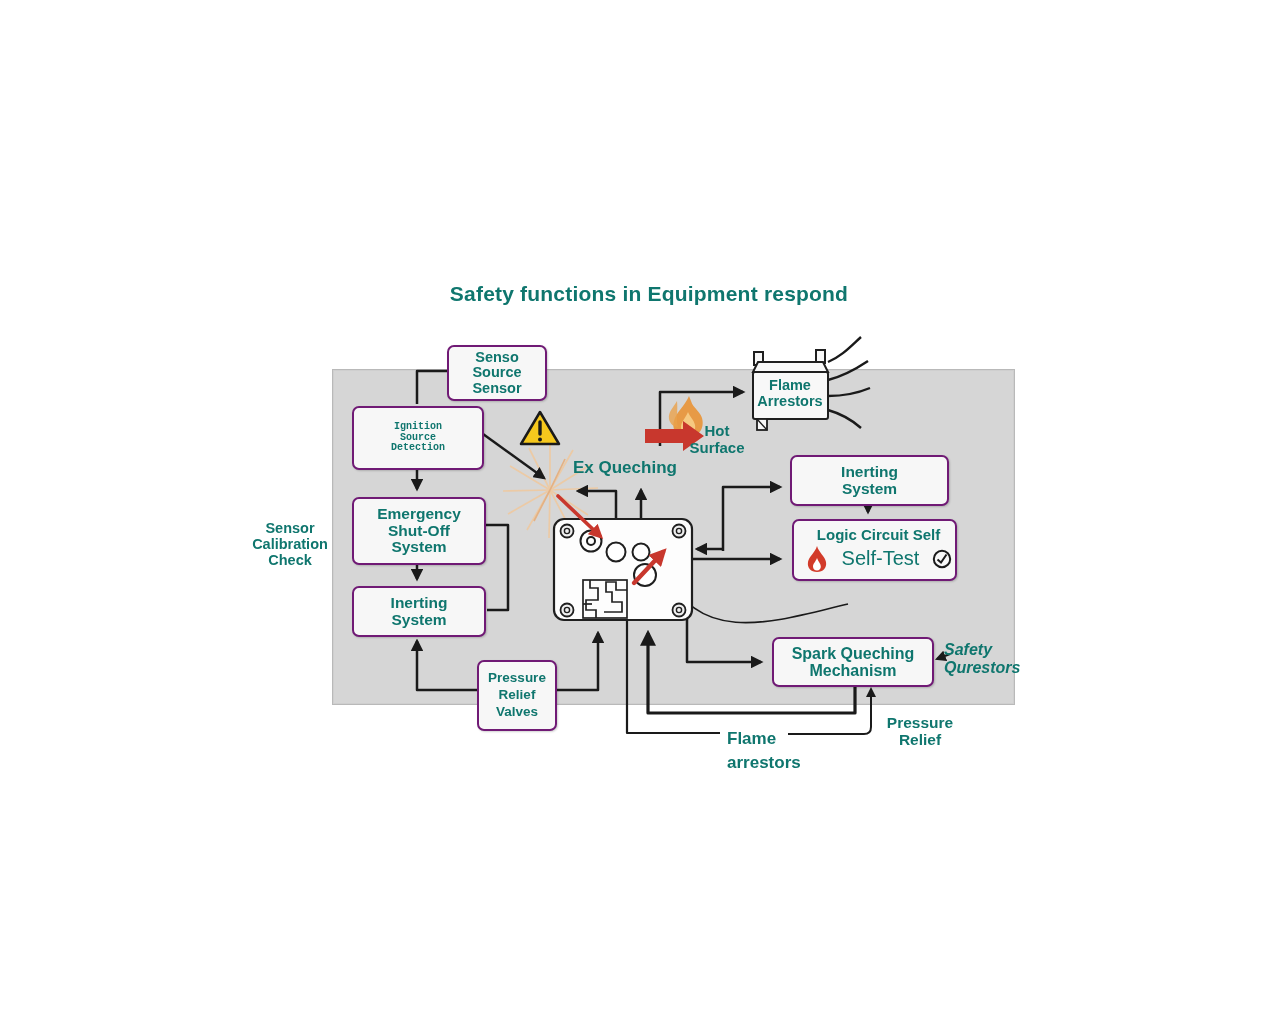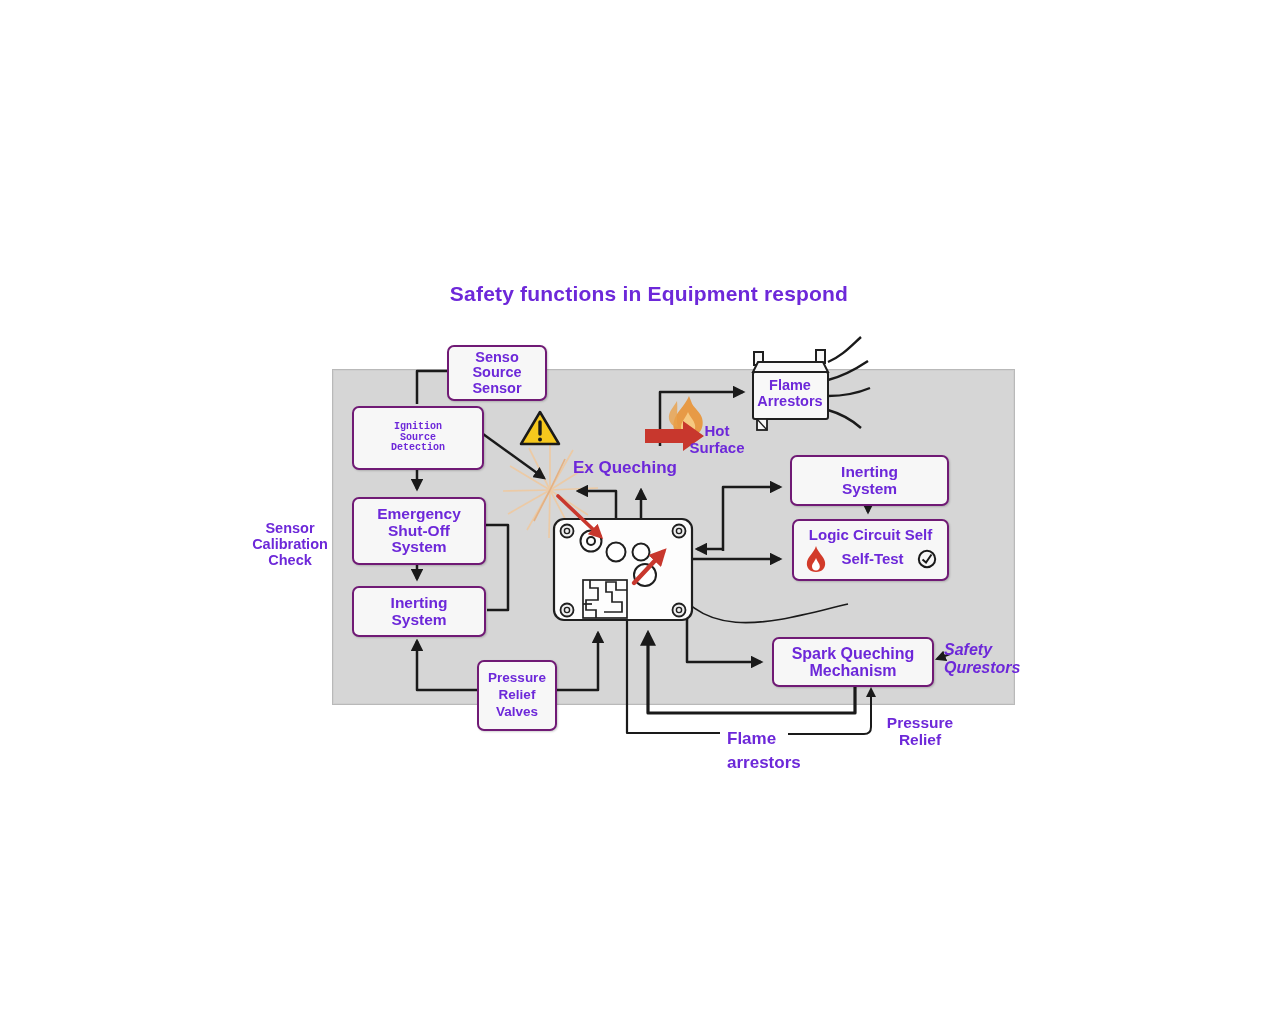--- a/index.html
+++ b/index.html
@@ -1,38 +1,38 @@
 <!DOCTYPE html>
 <html><head>
 <meta charset="utf-8">
 <style>
   html,body{margin:0;padding:0;background:#ffffff;}
   #stage{position:relative;width:1284px;height:1024px;background:#ffffff;overflow:hidden;
-         font-family:"Liberation Sans","DejaVu Sans",sans-serif;color:#6d28d9;}
+         font-family:"Liberation Sans","DejaVu Sans",sans-serif;color:#0f766e;}
   .panel{position:absolute;left:332px;top:369px;width:681px;height:334px;
          background:#d6d6d6;border:1px solid #b9b9b9;box-shadow:inset 0 0 0 1px #cfcfcf;}
   svg.overlay{position:absolute;left:0;top:0;width:1284px;height:1024px;}
   .ttl{position:absolute;left:339px;top:282px;width:620px;text-align:center;
        font-size:21px;font-weight:700;letter-spacing:.2px;}
   .sub{position:absolute;left:530px;top:329px;width:260px;text-align:center;
        font-size:17.5px;font-weight:700;}
   .box{position:absolute;background:#f7f7f7;border:2px solid #701a75;border-radius:7px;
        display:flex;flex-direction:column;align-items:center;justify-content:center;
        font-weight:700;text-align:center;line-height:1.08;white-space:pre-line;
        box-shadow:1px 1px 2px rgba(0,0,0,.18);}
   .lbl{position:absolute;font-weight:700;white-space:pre-line;line-height:1.12;}
   .b-senso{left:447px;top:345px;width:96px;height:52px;font-size:14.5px;}
   .b-ign{left:352px;top:406px;width:128px;height:60px;font-size:10px;font-family:Liberation Mono, monospace;}
   .b-emg{left:352px;top:497px;width:130px;height:64px;font-size:15.5px;}
   .b-inl{left:352px;top:586px;width:130px;height:47px;font-size:15.5px;}
   .b-prv{left:477px;top:660px;width:76px;height:67px;font-size:13.5px;line-height:1.25;}
   .b-inr{left:790px;top:455px;width:155px;height:47px;font-size:15.5px;}
-  .b-log{left:792px;top:519px;width:153px;height:58px;font-size:15px;gap:1px;}
+  .b-log{left:792px;top:519px;width:153px;height:58px;font-size:15px;gap:1px;padding-left:8px;}
   .b-spk{left:772px;top:637px;width:158px;height:46px;font-size:16px;}
-  .log-row{display:flex;align-items:center;gap:13px;font-size:15px;font-weight:700;}
+  .log-row{display:flex;align-items:center;gap:13px;font-size:20px;font-weight:400;}
   .fa-txt{position:absolute;left:752px;top:377px;width:76px;text-align:center;
           font-size:14.5px;font-weight:700;line-height:1.12;white-space:pre-line;}
   .l-cal{left:240px;top:520px;width:100px;text-align:center;font-size:14.5px;}
   .l-ex{left:573px;top:458px;font-size:17px;}
   .l-hot{left:686px;top:423px;width:62px;text-align:center;font-size:15px;}
   .l-act{left:770px;top:598px;width:160px;text-align:center;font-size:15.5px;}
   .l-saf{left:944px;top:641px;font-size:16px;font-style:italic;}
   .l-prs{left:884px;top:714px;width:72px;text-align:center;font-size:15.5px;}
   .l-flm{left:727px;top:727px;font-size:17px;line-height:1.42;}
 </style>

